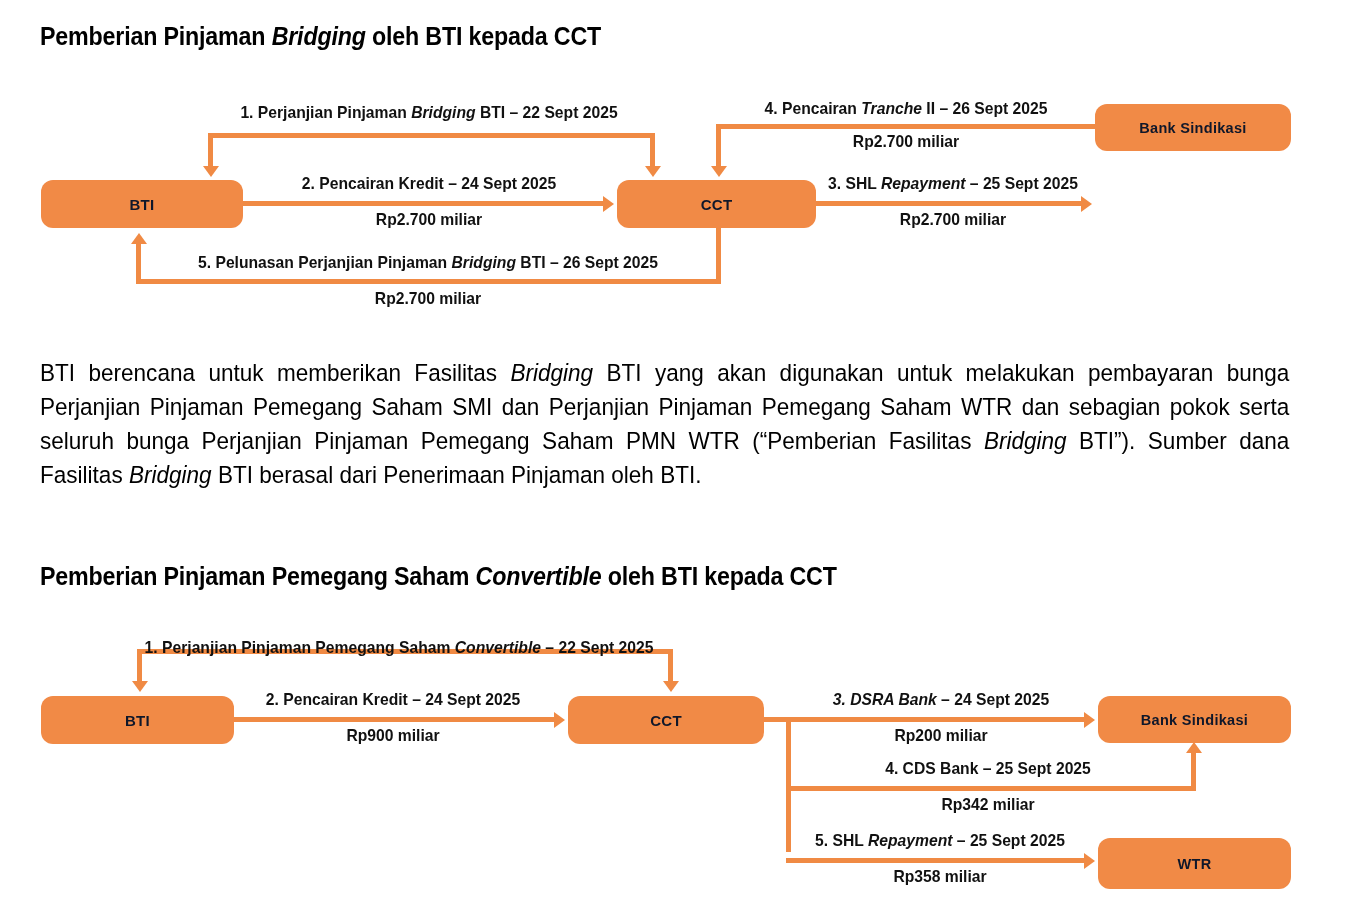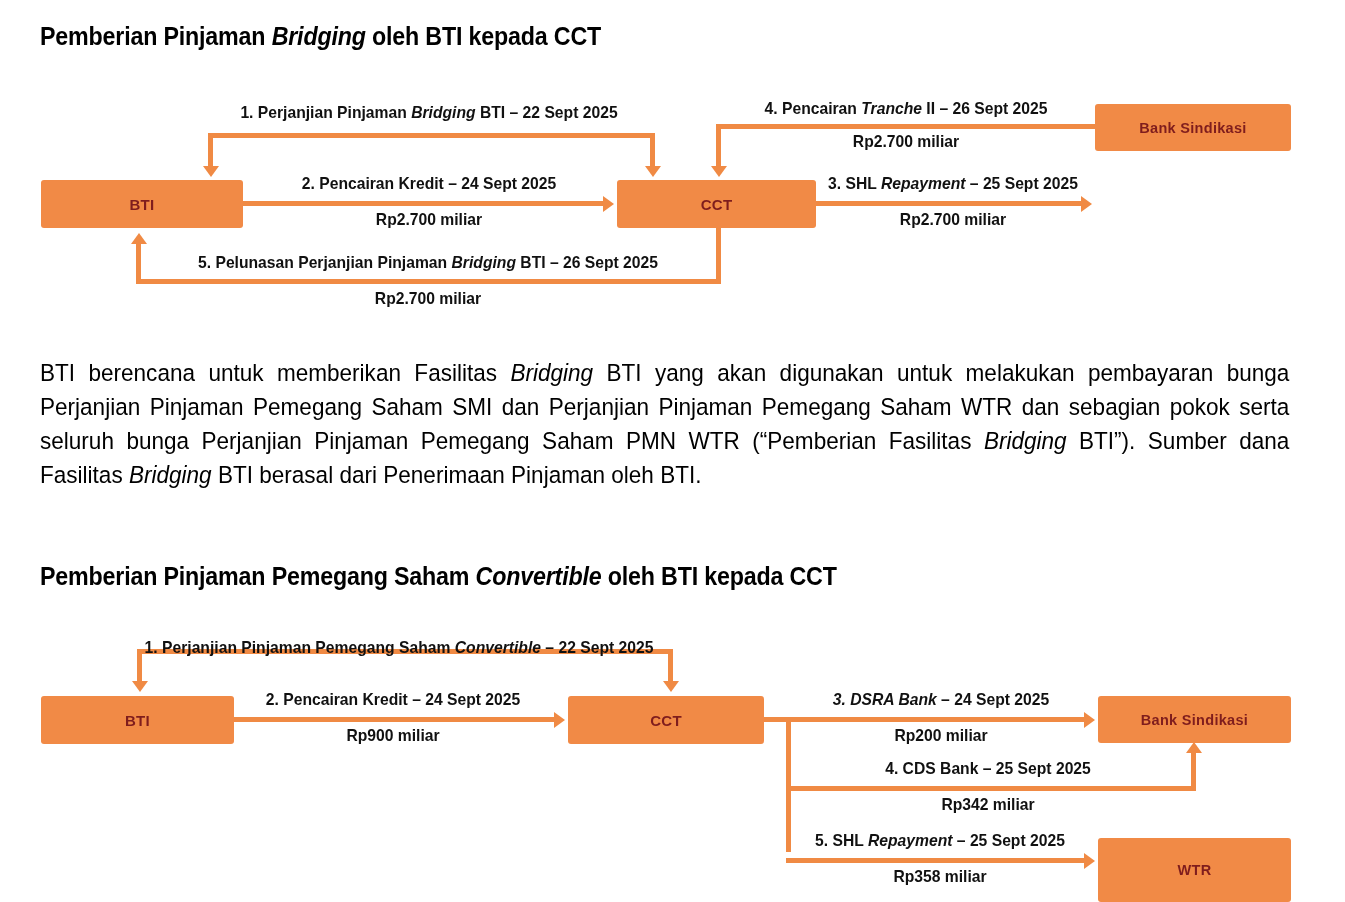--- a/index.html
+++ b/index.html
@@ -41,22 +41,22 @@
   }
   .para i { font-style: italic; }
 
   
   .diagram { position: absolute; }
 
   
   .node {
     position: absolute;
     background: #F18A46;
-    border-radius: 3px;
-    color: #7f1d1d;
+    border-radius: 12px;
+    color: #0f172a;
     font-weight: bold;
     display: flex;
     align-items: center;
     justify-content: center;
     font-size: 15px;
     letter-spacing: 0.3px;
     box-sizing: border-box;
     z-index: 4;
   }
   .node.small { font-size: 14.5px; }
@@ -198,21 +198,21 @@
     </div>
 
     <div class="node" style="left:568px; top:96px; width:196px; height:48px;">
       <span>CCT</span>
     </div>
 
     <div class="node small" style="left:1098px; top:96px; width:193px; height:47px;">
       <span>Bank Sindikasi</span>
     </div>
 
-    <div class="node small" style="left:1098px; top:238px; width:193px; height:64px;">
+    <div class="node small" style="left:1098px; top:238px; width:193px; height:51px;">
       <span>WTR</span>
     </div>
 
     <div class="seg h" style="left:137px; top:49px; width:536px;"></div>
     <div class="seg v" style="left:137px; top:49px; height:34px;"></div>
     <div class="ah down" style="left:131.5px; top:81px;"></div>
 
     <div class="seg v" style="left:668px; top:49px; height:34px;"></div>
     <div class="ah down" style="left:662.5px; top:81px;"></div>
 

